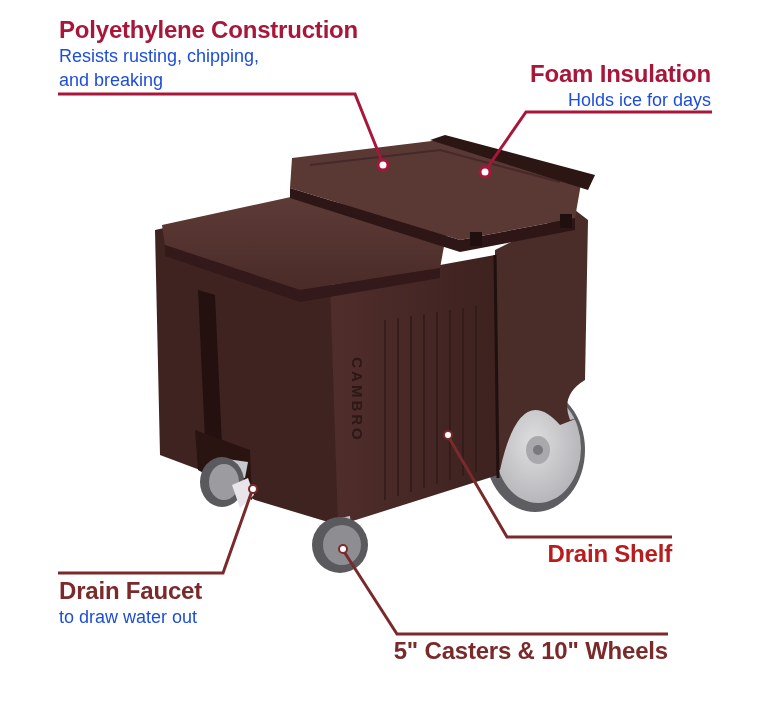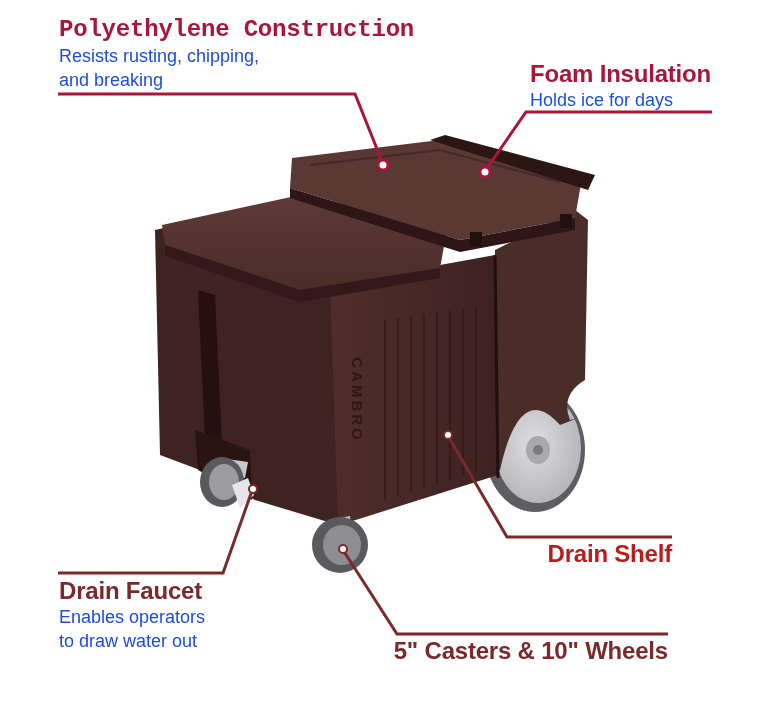--- a/index.html
+++ b/index.html
@@ -1,21 +1,21 @@
 <!DOCTYPE html>
 <html><head>
 <meta charset="utf-8">
 <style>
   html, body { margin: 0; padding: 0; background: #ffffff; }
   body { width: 770px; height: 703px; position: relative; overflow: hidden;
          font-family: "Liberation Sans", "DejaVu Sans", sans-serif; }
   .callout { position: absolute; }
   .title { font-weight: bold; font-size: 24px; line-height: 28px; white-space: nowrap; letter-spacing: -0.2px; }
   .desc { font-size: 18px; line-height: 24px; color: #1d4ed8; white-space: nowrap; }
-  .right { }
+  .right { text-align: right; }
   svg.art { position: absolute; left: 0; top: 0; }
 </style>
 </head>
 <body>
 
 <svg class="art" width="770" height="703" viewBox="0 0 770 703">
   <defs>
     <linearGradient id="bodyG" x1="0" y1="0" x2="1" y2="0">
       <stop offset="0" stop-color="#3a1f1d"></stop>
       <stop offset="0.45" stop-color="#4f2d2a"></stop>
@@ -103,35 +103,34 @@
     <polyline points="343,550 397,634 668,634"></polyline>
   </g>
   <g fill="#ffffff" stroke="#7a2a2a" stroke-width="2">
     <circle cx="448" cy="435" r="4"></circle>
     <circle cx="253" cy="489" r="4"></circle>
     <circle cx="343" cy="549" r="4"></circle>
   </g>
 </svg>
 
 <div class="callout" style="left:59px; top:16px;">
-  <div class="title" style="color:#a8163a;font-family:Liberation Mono, monospace;">Polyethylene Construction</div>
+  <div class="title" style="color:#a8163a;">Polyethylene Construction</div>
   <div class="desc">Resists rusting, chipping,</div>
   <div class="desc">and breaking</div>
 </div>
 
 <div class="callout right" style="right:59px; top:60px;">
   <div class="title" style="color:#a8163a;">Foam Insulation</div>
   <div class="desc">Holds ice for days</div>
 </div>
 
 <div class="callout right" style="right:98px; top:540px;">
   <div class="title" style="color:#b91c1c;">Drain Shelf</div>
 </div>
 
 <div class="callout" style="left:59px; top:577px;">
   <div class="title" style="color:#7a2a2a;">Drain Faucet</div>
-  <div class="desc">Enables operators</div>
   <div class="desc">to draw water out</div>
 </div>
 
 <div class="callout right" style="right:102px; top:637px;">
   <div class="title" style="color:#7a2a2a;">5" Casters &amp; 10" Wheels</div>
 </div>
 
 </body></html>

